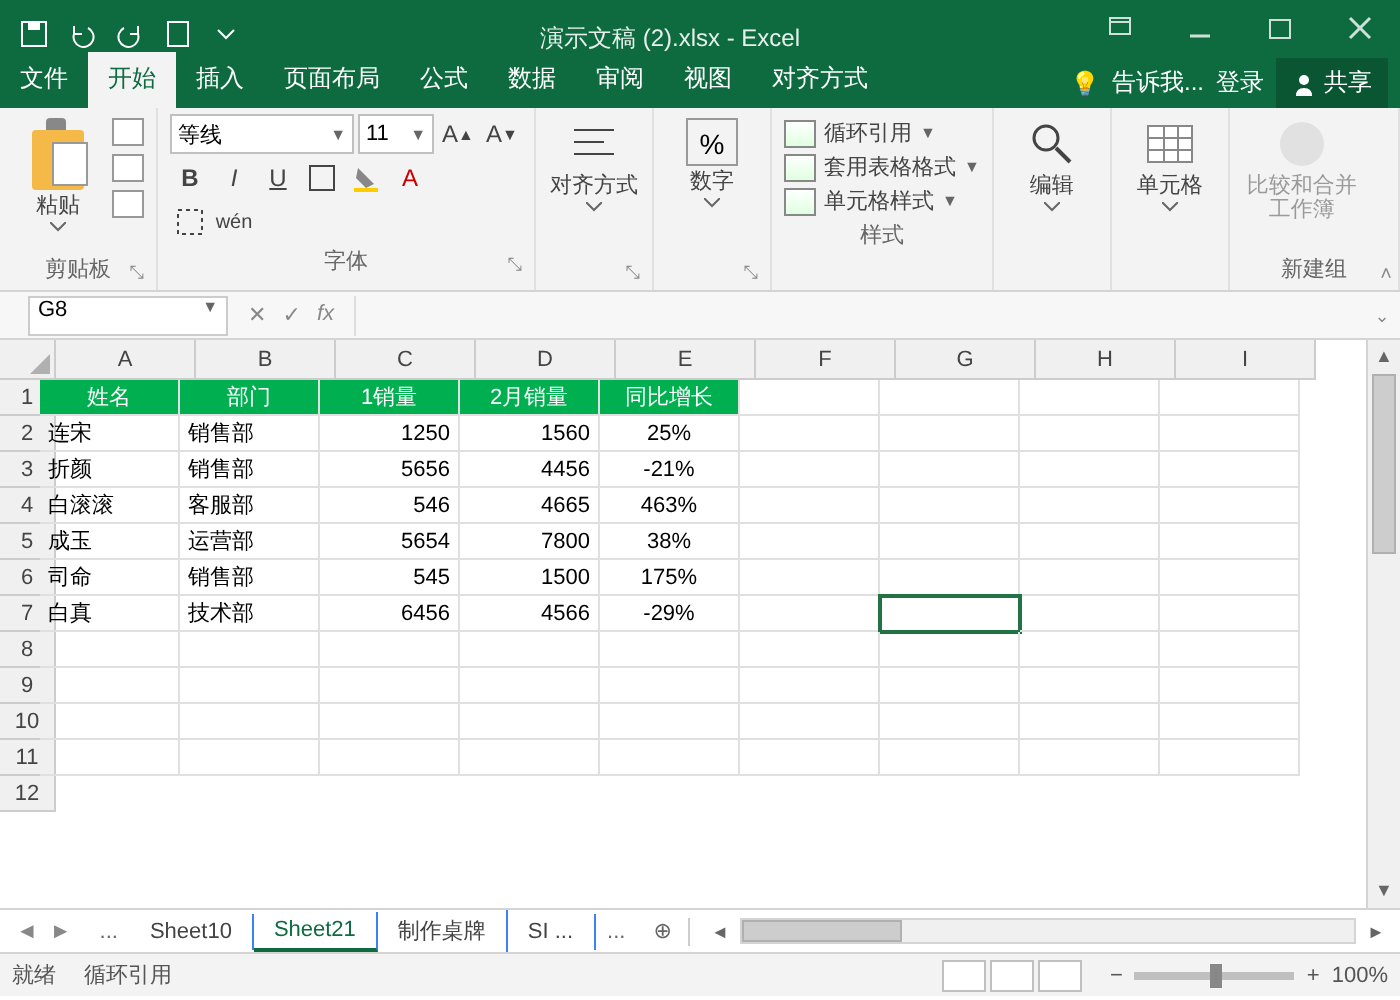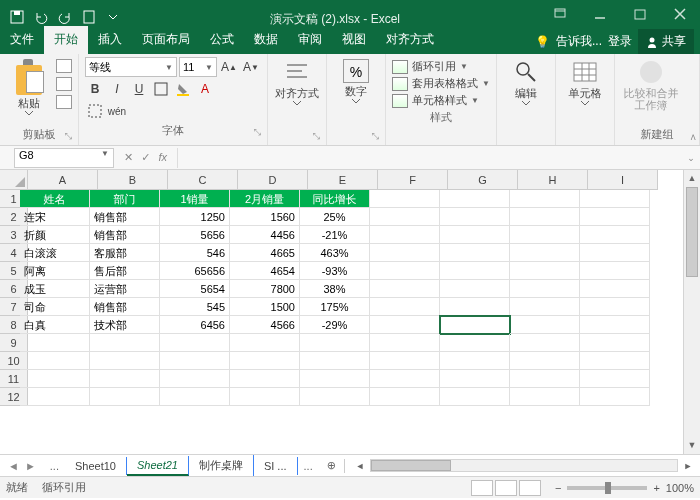--- a/index.html
+++ b/index.html
@@ -70,21 +70,21 @@
 .cell.ctr { text-align: center; }
 .cell.active { outline: 2px solid #217346; outline-offset: -1px; }
 .vscroll { width: 17px; background: #f0f0f0; border-left: 1px solid #d4d4d4; display: flex; flex-direction: column; }
 .vscroll .arrow { height: 17px; text-align: center; font-size: 9px; line-height: 17px; color: #666; }
 .vscroll .track { flex: 1; position: relative; }
 .vscroll .thumb { position: absolute; left: 2px; right: 2px; top: 0; height: 90px; background: #cdcdcd; border: 1px solid #b0b0b0; }
 
 .sheet-tabs { height: 22px; background: #fff; border-top: 1px solid #d4d4d4; display: flex; align-items: center; font-size: 11px; }
 .sheet-nav { display: flex; gap: 6px; padding: 0 8px; color: #888; }
 .sheet-tab { padding: 3px 10px; border-right: 1px solid #3b82f6; color: #444; }
-.sheet-tab.active { border-bottom: 2px solid #0d6b3f; color: #0d6b3f; background: #fff; font-style: italic; }
+.sheet-tab.active { border-bottom: 2px solid #0d6b3f; color: #0d6b3f; background: #fff; }
 .sheet-more { padding: 0 6px; color: #666; }
 .sheet-add { padding: 0 8px; color: #666; }
 .hscroll { flex: 1; display: flex; align-items: center; padding: 0 4px; gap: 2px; }
 .hscroll .arrow { width: 16px; text-align: center; color: #666; font-size: 9px; }
 .hscroll .track { flex: 1; height: 13px; background: #f0f0f0; border: 1px solid #d4d4d4; position: relative; }
 .hscroll .thumb { position: absolute; left: 0; top: 0; bottom: 0; width: 80px; background: #cdcdcd; border: 1px solid #b0b0b0; }
 
 .statusbar { height: 22px; background: #f3f3f3; border-top: 1px solid #d4d4d4; display: flex; align-items: center; font-size: 11px; color: #555; padding: 0 6px; gap: 14px; }
 .statusbar .spacer { flex: 1; }
 .view-btns { display: flex; gap: 2px; }
@@ -428,31 +428,20 @@
           <div class="cell">客服部</div>
           <div class="cell num">546</div>
           <div class="cell num">4665</div>
           <div class="cell ctr">463%</div>
           <div class="cell"></div>
           <div class="cell"></div>
           <div class="cell"></div>
           <div class="cell"></div>
         </div>
         <div class="row">
-          <div class="cell">阿离</div>
-          <div class="cell">售后部</div>
-          <div class="cell num">65656</div>
-          <div class="cell num">4654</div>
-          <div class="cell ctr">-93%</div>
-          <div class="cell"></div>
-          <div class="cell"></div>
-          <div class="cell"></div>
-          <div class="cell"></div>
-        </div>
-        <div class="row">
           <div class="cell">成玉</div>
           <div class="cell">运营部</div>
           <div class="cell num">5654</div>
           <div class="cell num">7800</div>
           <div class="cell ctr">38%</div>
           <div class="cell"></div>
           <div class="cell"></div>
           <div class="cell"></div>
           <div class="cell"></div>
         </div>

